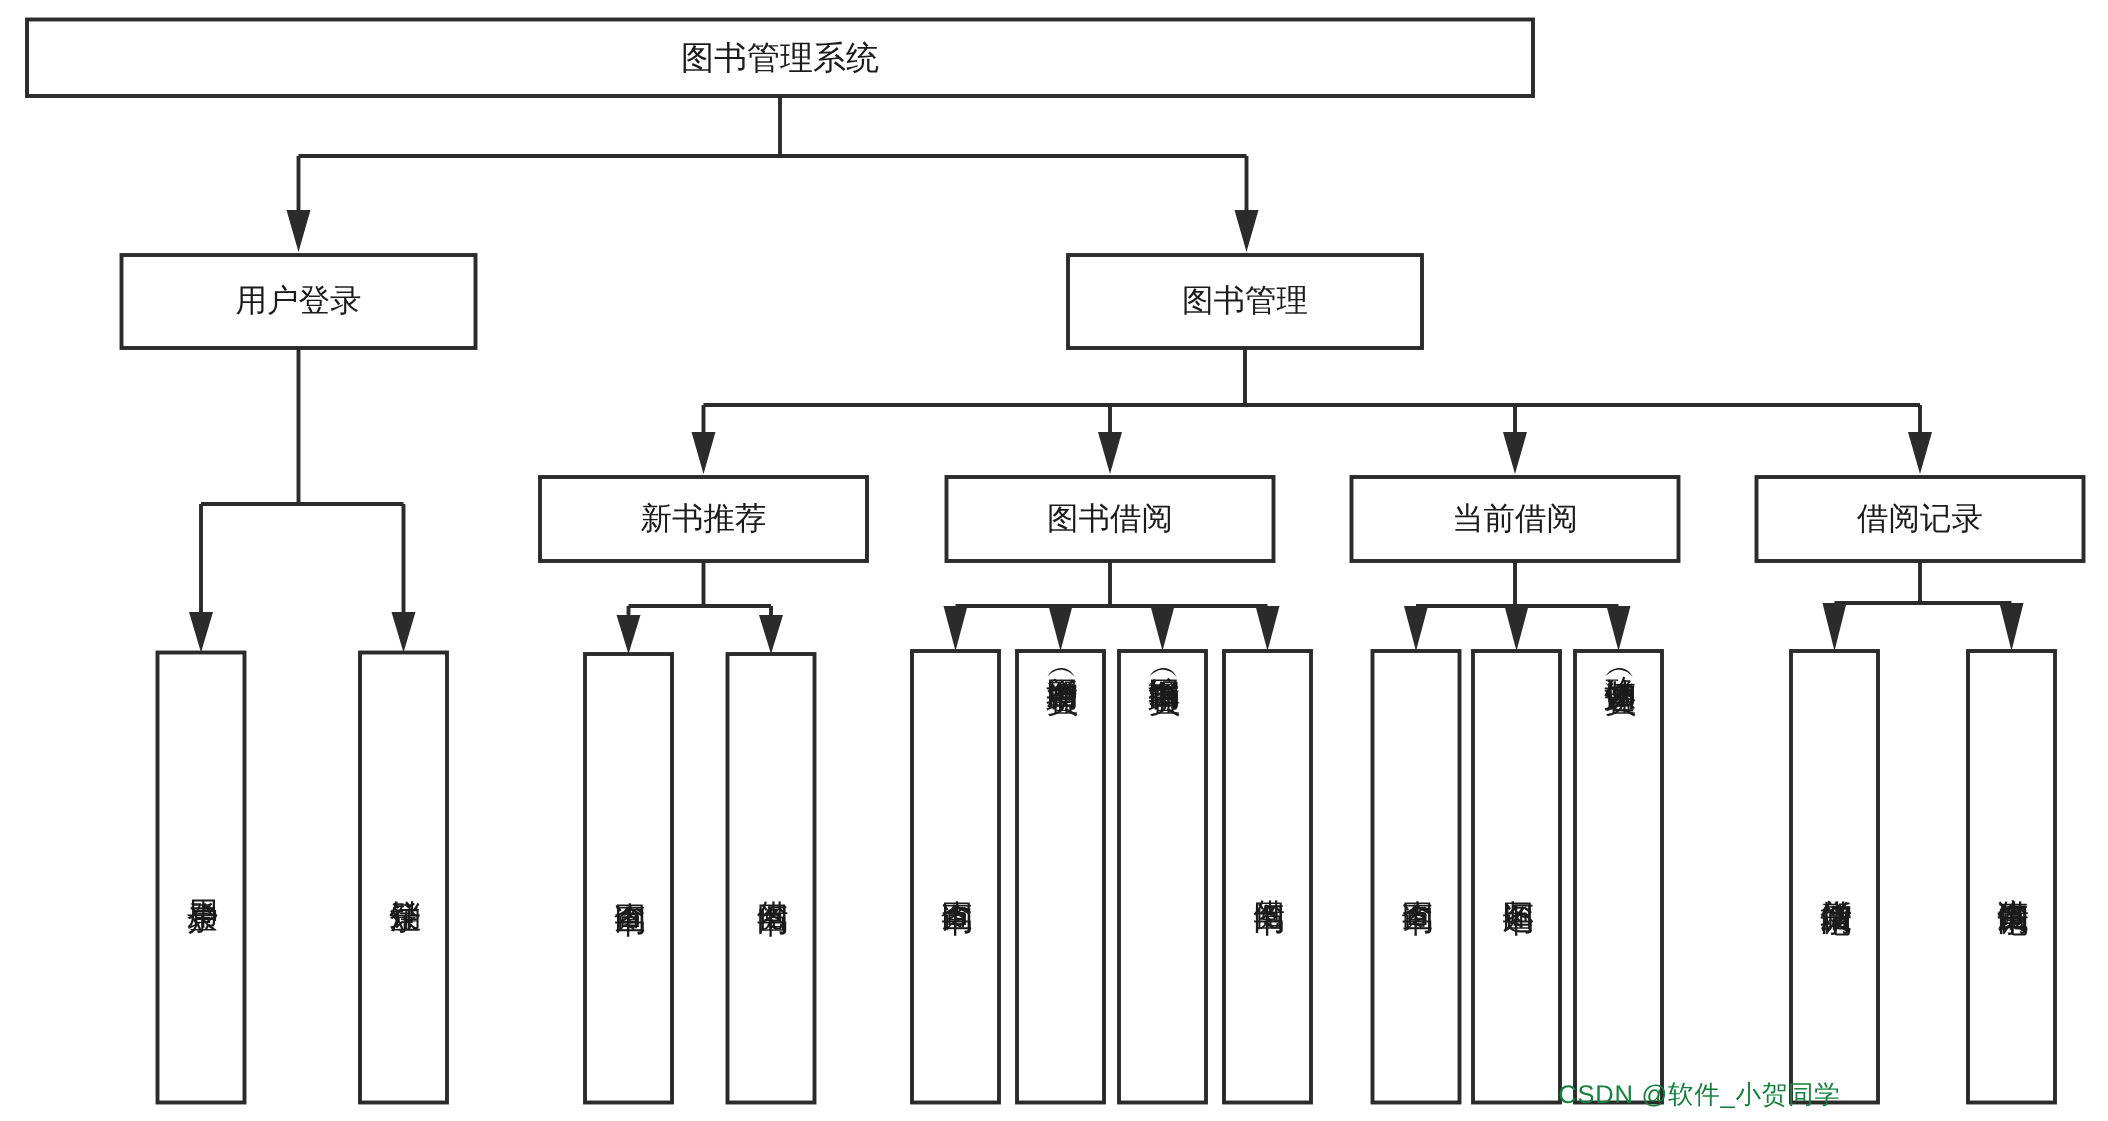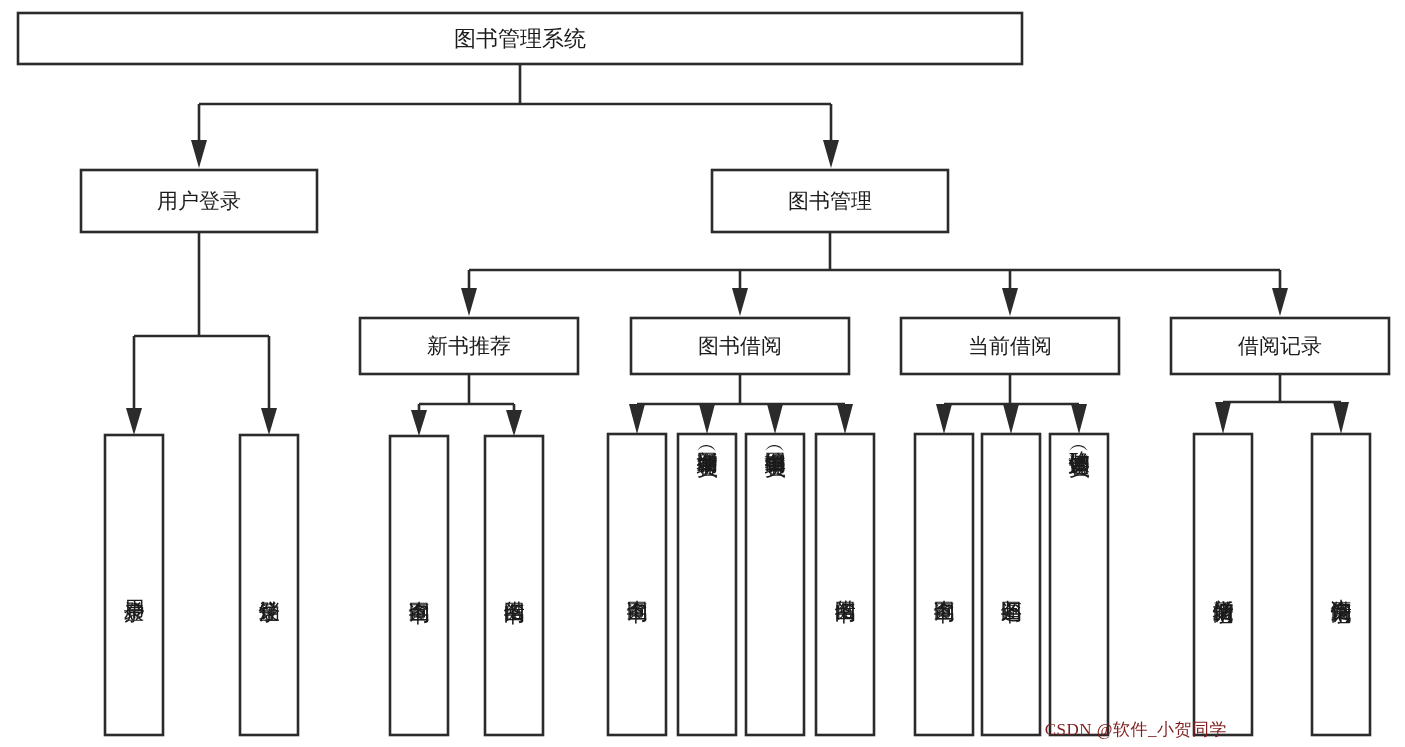--- a/index.html
+++ b/index.html
@@ -72,23 +72,23 @@
     font-size: 21px;
     line-height: 1.06;
     color: #1b1b1b;
     letter-spacing: 1px;
     white-space: nowrap;
   }
   .watermark {
     position: absolute;
     right: 8px;
     bottom: 6px;
-    font-family: Liberation Serif, serif;
+    font-family: Liberation Sans, sans-serif;
     font-size: 17px;
-    color: #7f1d1d;
+    color: #15803d;
     letter-spacing: 0.5px;
     white-space: nowrap;
     user-select: none;
   }
 </style>
 </head>
 <body>
 
 <div id="diagram-root">
 

